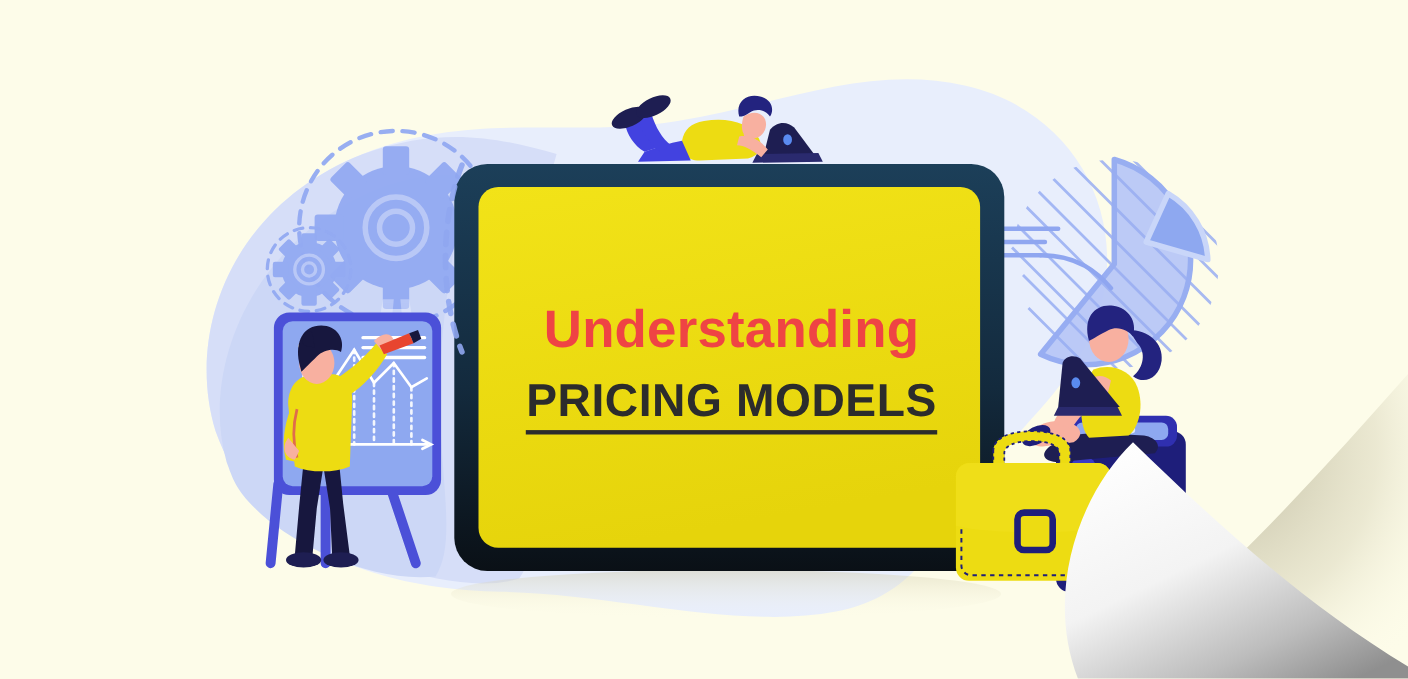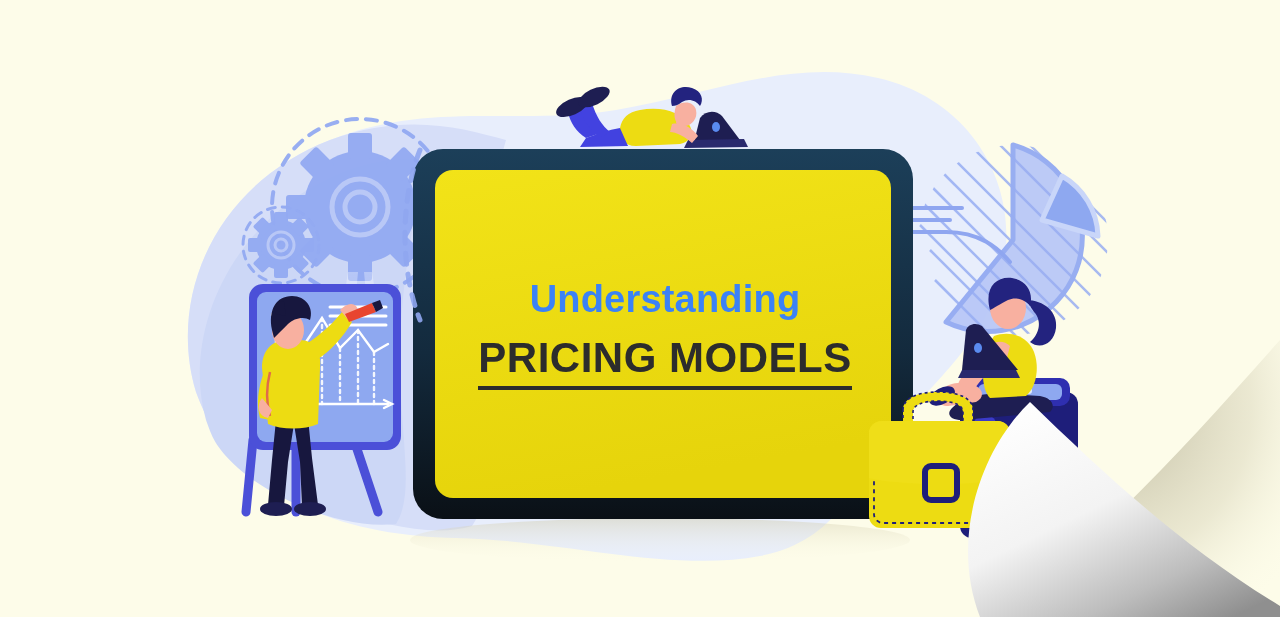--- a/index.html
+++ b/index.html
@@ -9,21 +9,21 @@
     background:#FDFCE9;
   }
   #stage{position:relative;width:1280px;height:617px;overflow:hidden;background:#FDFCE9;}
   #stage svg{position:absolute;top:0;left:0;}
   .title-layer{
     position:absolute;left:430px;top:170px;width:470px;height:330px;
     display:flex;flex-direction:column;align-items:center;justify-content:center;
     pointer-events:none;
   }
   .t-line1{
-    font-size:38px;font-weight:bold;color:#3b82f6;letter-spacing:.2px;
+    font-size:48px;font-weight:bold;color:#ef4444;letter-spacing:.2px;
     line-height:1.05;white-space:nowrap;
   }
   .t-line2{
     font-size:42px;font-weight:bold;color:#2C2C2C;letter-spacing:.5px;
     line-height:1.15;white-space:nowrap;
     border-bottom:4px solid #2C2C2C;padding-bottom:3px;margin-top:14px;
   }
 </style>
 </head>
 <body>

